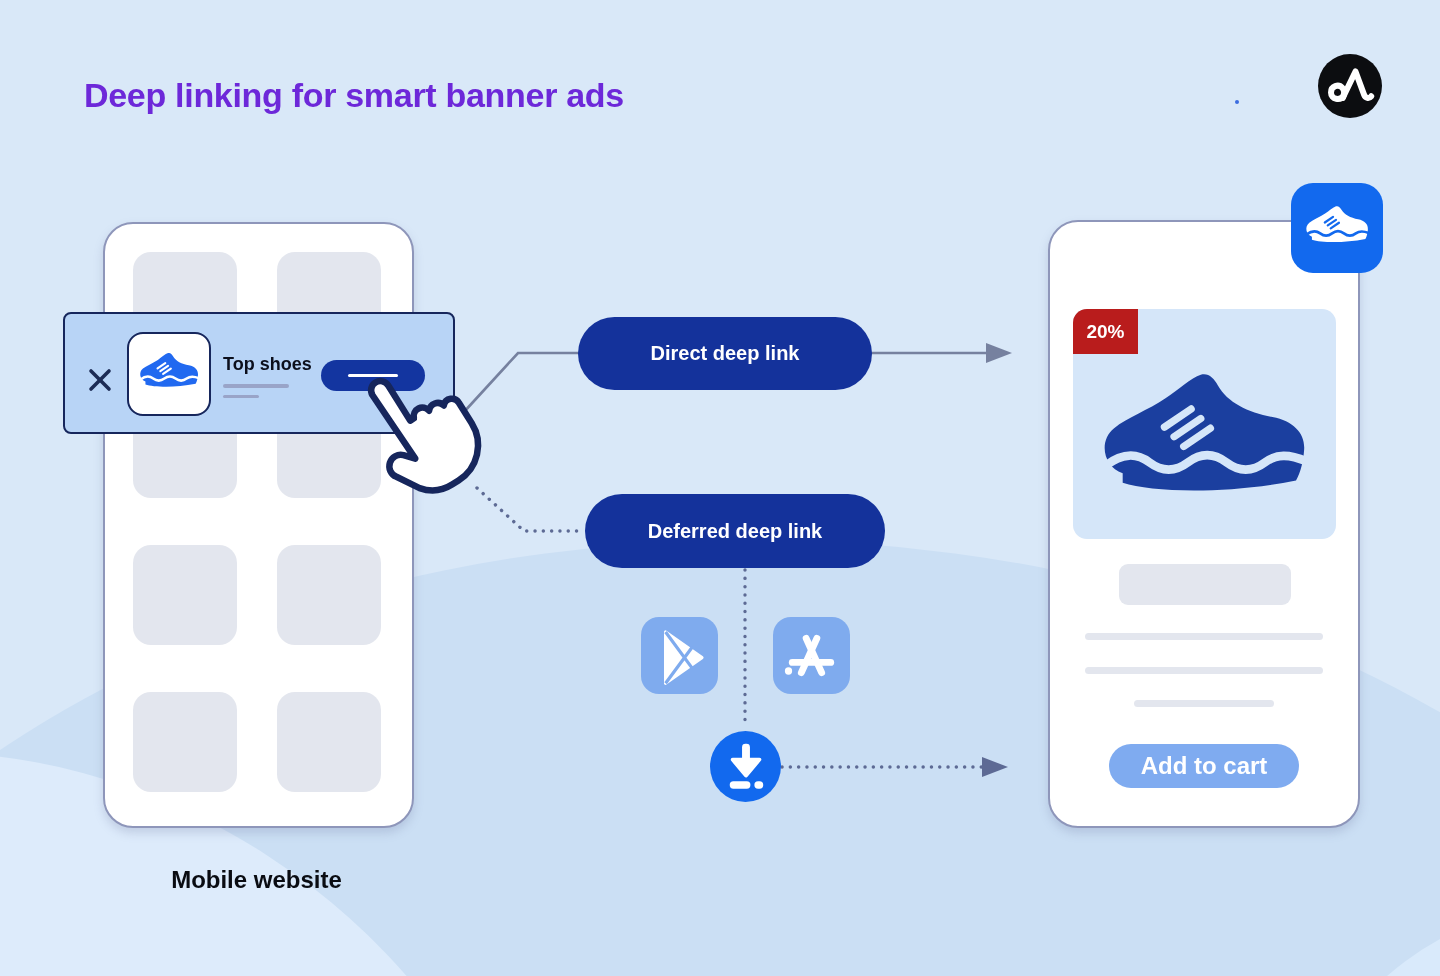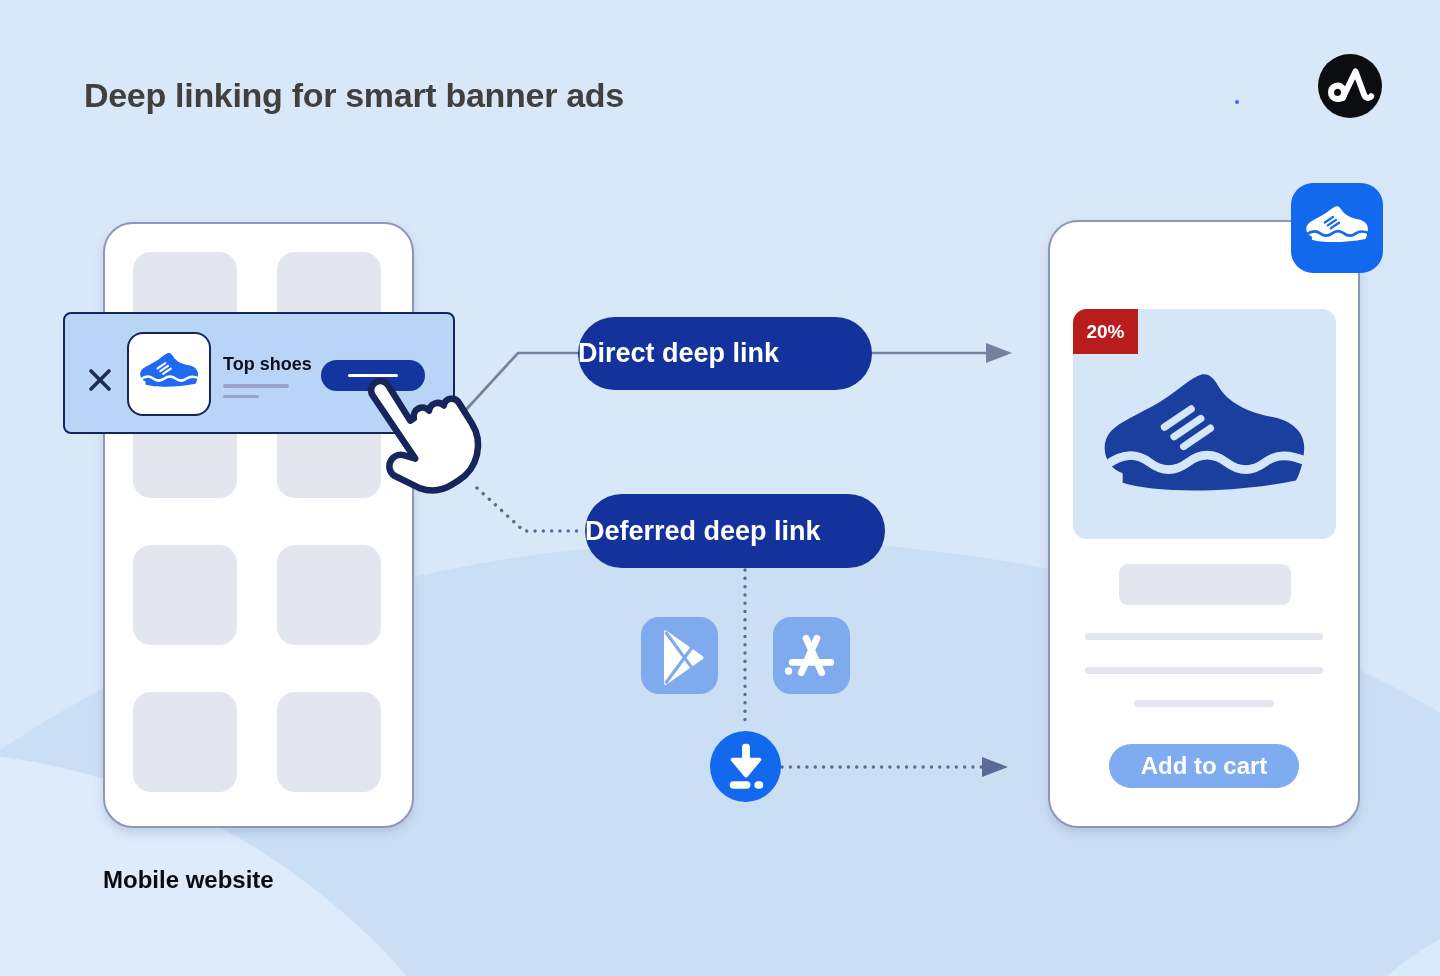--- a/index.html
+++ b/index.html
@@ -6,21 +6,21 @@
   .stage{position:relative;width:1440px;height:976px;overflow:hidden;background:#d9e8f8;
          font-family:"Liberation Sans", sans-serif;}
   .abs{position:absolute;}
   
   .bg-hill{left:-300px;top:540px;width:2100px;height:1400px;border-radius:50%;background:#cbdff4;}
   .bg-corner-left{left:-480px;top:790px;width:1050px;height:820px;border-radius:50%;
                   background:#ddebfb;transform:rotate(33deg);}
   .bg-corner-right{left:1300px;top:905px;width:520px;height:420px;border-radius:50%;
                    background:#d9eafb;transform:rotate(-18deg);}
   
-  .title{left:84px;top:76px;font-size:34px;font-weight:700;color:#404040;letter-spacing:-.3px;}
+  .title{left:84px;top:76px;font-size:34px;font-weight:700;color:#6d28d9;letter-spacing:-.3px;}
   .brand{left:1318px;top:54px;width:64px;height:64px;}
   .tiny-dot{left:1235px;top:100px;width:4px;height:4px;border-radius:2px;background:#3c6ce0;}
   
   .phone{background:#fff;border:2px solid #8e96ba;border-radius:30px;
          box-shadow:0 5px 10px rgba(120,130,170,.28);}
   .phone-left{left:103px;top:222px;width:307px;height:602px;z-index:1;}
   .phone-right{left:1048px;top:220px;width:308px;height:604px;z-index:2;}
   .tile{position:absolute;width:104px;height:100px;border-radius:18px;background:#e3e6ee;}
   
   .banner{left:63px;top:312px;width:388px;height:118px;background:#b8d4f6;
@@ -31,22 +31,22 @@
   .banner-iconbox svg{position:absolute;left:9px;top:16px;width:62px;}
   .banner-text{position:absolute;left:158px;top:40px;}
   .banner-name{font-size:18px;font-weight:700;color:#0c0f1c;}
   .ph-line{height:3.5px;border-radius:2px;background:#99a4c8;}
   .banner-cta{position:absolute;left:256px;top:46px;width:104px;height:31px;background:#1335a0;
               border-radius:16px;display:flex;align-items:center;justify-content:center;}
   .banner-cta .dash{width:50px;height:3.5px;border-radius:2px;background:#fff;}
   .hand{left:334px;top:380px;width:120px;z-index:6;transform:rotate(-32deg);
         transform-origin:40px 6px;}
   
-  .pill{background:#14329b;border-radius:37px;display:flex;align-items:center;
-        color:#fff;font-size:27px;font-weight:700;z-index:4;}
+  .pill{background:#14329b;border-radius:37px;display:flex;align-items:center;justify-content:center;
+        color:#fff;font-size:20px;font-weight:700;z-index:4;}
   .pill-direct{left:578px;top:317px;width:294px;height:73px;}
   .pill-deferred{left:585px;top:494px;width:300px;height:74px;}
   
   .store-icon{width:77px;height:77px;border-radius:18px;background:#7fabee;z-index:4;}
   .store-icon svg{width:100%;height:100%;}
   .store-gplay{left:641px;top:617px;}
   .store-astore{left:773px;top:617px;}
   .download-badge{left:710px;top:731px;width:71px;height:71px;border-radius:50%;
                   background:#1269ee;z-index:4;}
   .download-badge svg{width:100%;height:100%;}
@@ -57,21 +57,21 @@
   .discount{position:absolute;left:0;top:0;width:65px;height:45px;background:#b91c1c;
             border-radius:14px 0 0 0;display:flex;align-items:center;justify-content:center;
             color:#fff;font-size:19px;font-weight:700;}
   .ph-bar{position:absolute;background:#e3e6ee;border-radius:9px;}
   .add-cart{position:absolute;left:59px;top:522px;width:190px;height:44px;background:#7fabf0;
             border-radius:22px;display:flex;align-items:center;justify-content:center;
             color:#fff;font-size:24px;font-weight:700;}
   .app-launcher{left:1291px;top:183px;width:92px;height:90px;border-radius:22px;background:#1269ee;z-index:3;}
   .app-launcher svg{position:absolute;left:13px;top:20px;width:66px;}
   
-  .caption{font-size:24px;font-weight:700;color:#0a0c12;z-index:2;}
+  .caption{font-size:24px;font-weight:700;color:#0a0c12;text-align:center;z-index:2;}
   .caption-left{left:103px;top:866px;width:307px;}
   .caption-right{left:1048px;top:866px;width:308px;}
   .connectors{left:0;top:0;width:1440px;height:976px;z-index:3;pointer-events:none;}
 </style>
 </head>
 <body>
 
 <div class="stage">
 
   <svg width="0" height="0" style="position:absolute">

